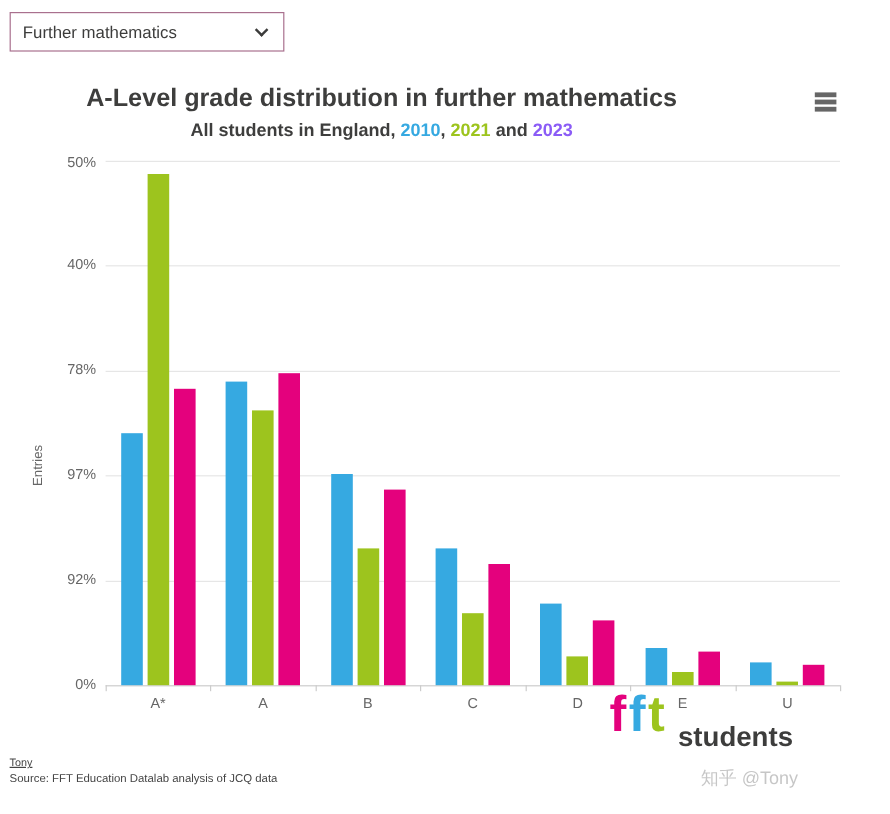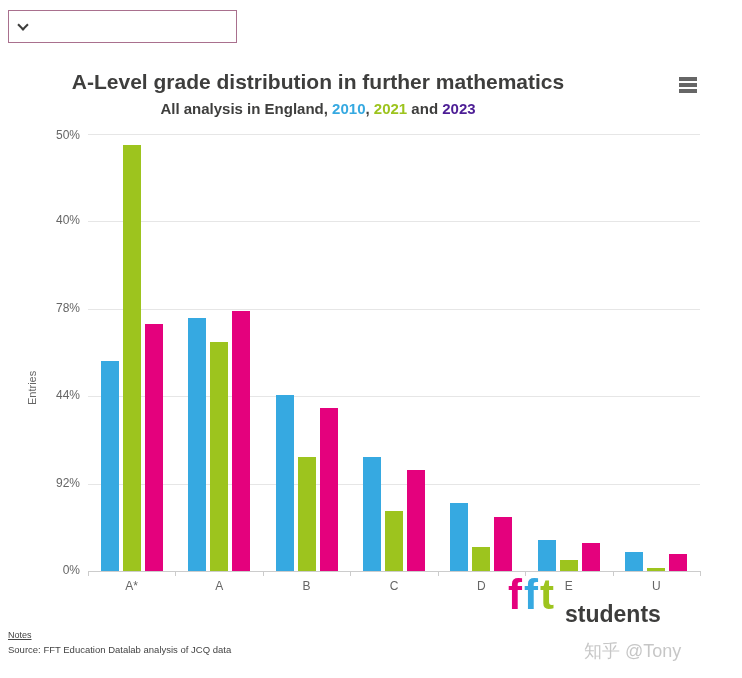--- a/index.html
+++ b/index.html
@@ -37,41 +37,42 @@
 
   
   .notes { position:absolute; left:8px; top:630px; font-size:9px; color:#444;
            text-decoration:underline; cursor:pointer; }
   .source { position:absolute; left:8px; top:644px; font-size:9.5px; color:#444; }
   .logo { position:absolute; left:508px; top:571px; display:flex; align-items:flex-start; }
   .logo-letters { font-size:42px; font-weight:bold; line-height:48px; letter-spacing:2px; }
   .lf1 { color:#e4017d; } .lf2 { color:#36a9e1; } .lt { color:#9dc41e; }
   .logo-text { margin-left:9px; font-size:23px; line-height:24px; font-weight:600;
                color:#3d3d3c; padding-top:7px; }
-  .watermark { position:absolute; left:584px; top:639px; font-size:18px; color:#8f8f8f;
+  .watermark { position:absolute; left:584px; top:639px; font-size:15px; color:#8f8f8f;
                opacity:0.5; white-space:nowrap; }
 </style>
 </head>
 <body>
 
 <div class="page">
 
   <div class="dropdown">
+    <span>Further mathematics</span>
     <span class="chev"></span>
   </div>
 
   <div class="title">A-Level grade distribution in further mathematics</div>
 
   <div class="burger">
       <i></i>
       <i></i>
       <i></i>
     </div>
 
-  <div class="subtitle"><span>All analysis in England, </span><span class="y1" style="color: rgb(54, 169, 225);">2010</span><span>, </span><span class="y2" style="color: rgb(157, 196, 30);">2021</span><span> and </span><span class="y3" style="color: #4c1d95;">2023</span></div>
+  <div class="subtitle"><span>All students in England, </span><span class="y1" style="color: rgb(54, 169, 225);">2010</span><span>, </span><span class="y2" style="color: rgb(157, 196, 30);">2021</span><span> and </span><span class="y3" style="color: #8b5cf6;">2023</span></div>
 
   <div class="ylab">Entries</div>
 
   <div class="plot" id="plot">
       <div class="axisline" style="top: 437px;"></div>
       <div class="gridline" style="top: 349.6px;"></div>
       <div class="gridline" style="top: 262.2px;"></div>
       <div class="gridline" style="top: 174.8px;"></div>
       <div class="gridline" style="top: 87.4px;"></div>
       <div class="gridline" style="top: 0px;"></div>
@@ -101,36 +102,36 @@
       <div class="bar" style="left: 493.857px; height: 27.968px; background: rgb(228, 1, 125);"></div>
       <div class="tick" style="left: 524.571px;"></div>
       <div class="bar" style="left: 537.286px; height: 19.228px; background: rgb(54, 169, 225);"></div>
       <div class="bar" style="left: 559.286px; height: 3.496px; background: rgb(157, 196, 30);"></div>
       <div class="bar" style="left: 581.286px; height: 16.606px; background: rgb(228, 1, 125);"></div>
       <div class="tick" style="left: 612px;"></div>
     </div>
   <div class="axes-layer" id="ylabels">
       <div class="ytick" style="top: 563px;">0%</div>
       <div class="ytick" style="top: 475.6px;">92%</div>
-      <div class="ytick" style="top: 388.2px;">44%</div>
+      <div class="ytick" style="top: 388.2px;">97%</div>
       <div class="ytick" style="top: 300.8px;">78%</div>
       <div class="ytick" style="top: 213.4px;">40%</div>
       <div class="ytick" style="top: 128px;">50%</div>
     </div>
   <div class="axes-layer" id="xlabels">
       <div class="xtick" style="left: 88px; width: 87.4286px;">A*</div>
       <div class="xtick" style="left: 175.429px; width: 87.4286px;">A</div>
       <div class="xtick" style="left: 262.857px; width: 87.4286px;">B</div>
       <div class="xtick" style="left: 350.286px; width: 87.4286px;">C</div>
       <div class="xtick" style="left: 437.714px; width: 87.4286px;">D</div>
       <div class="xtick" style="left: 525.143px; width: 87.4286px;">E</div>
       <div class="xtick" style="left: 612.571px; width: 87.4286px;">U</div>
     </div>
 
-  <a class="notes">Notes</a>
+  <a class="notes">Tony</a>
   <div class="source">Source: FFT Education Datalab analysis of JCQ data</div>
 
   <div class="logo">
     <span class="logo-letters"><span class="lf1">f</span><span class="lf2">f</span><span class="lt">t</span></span>
     <span class="logo-text">
       <br>
       <span>students</span>
     </span>
   </div>
 

